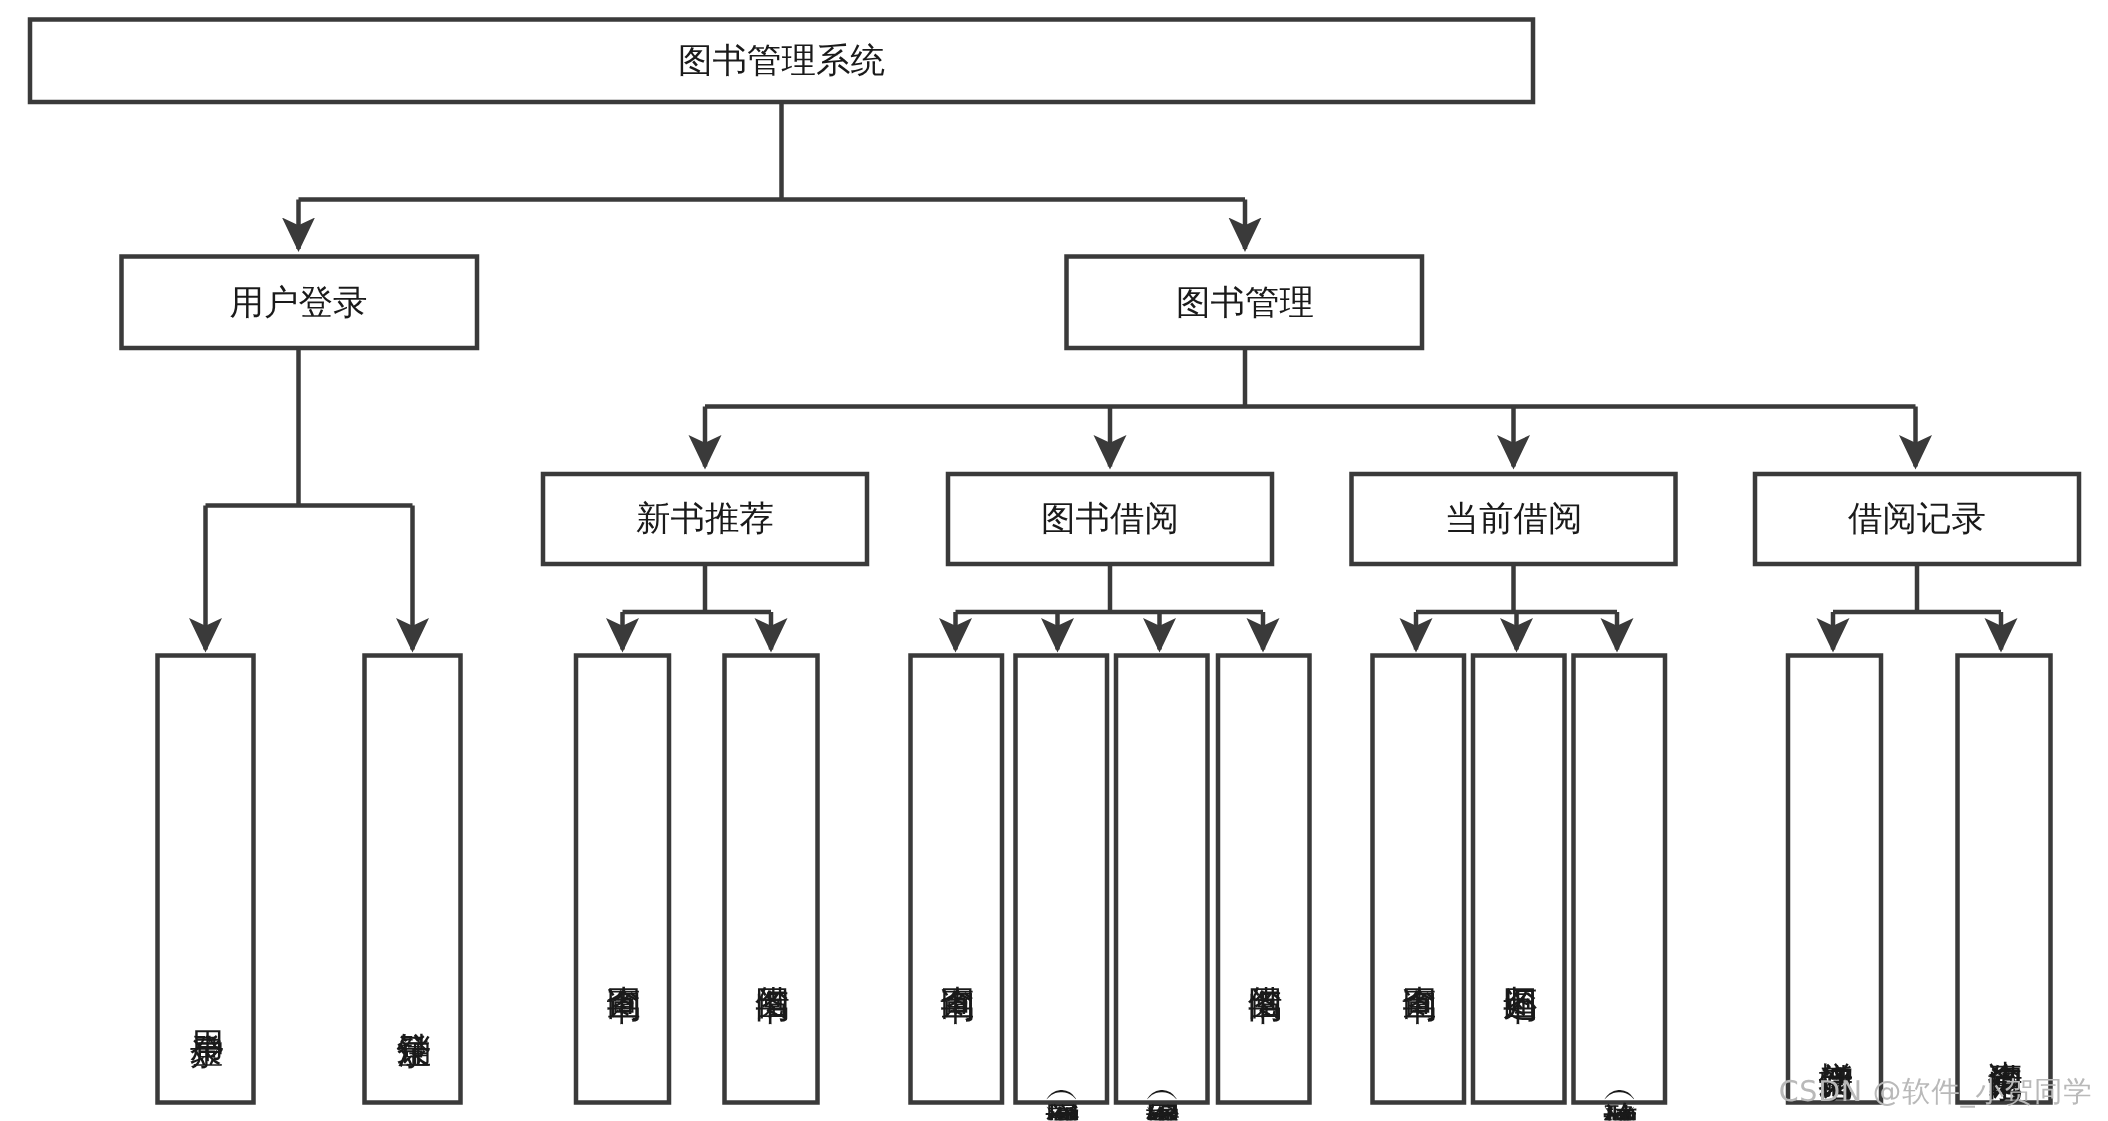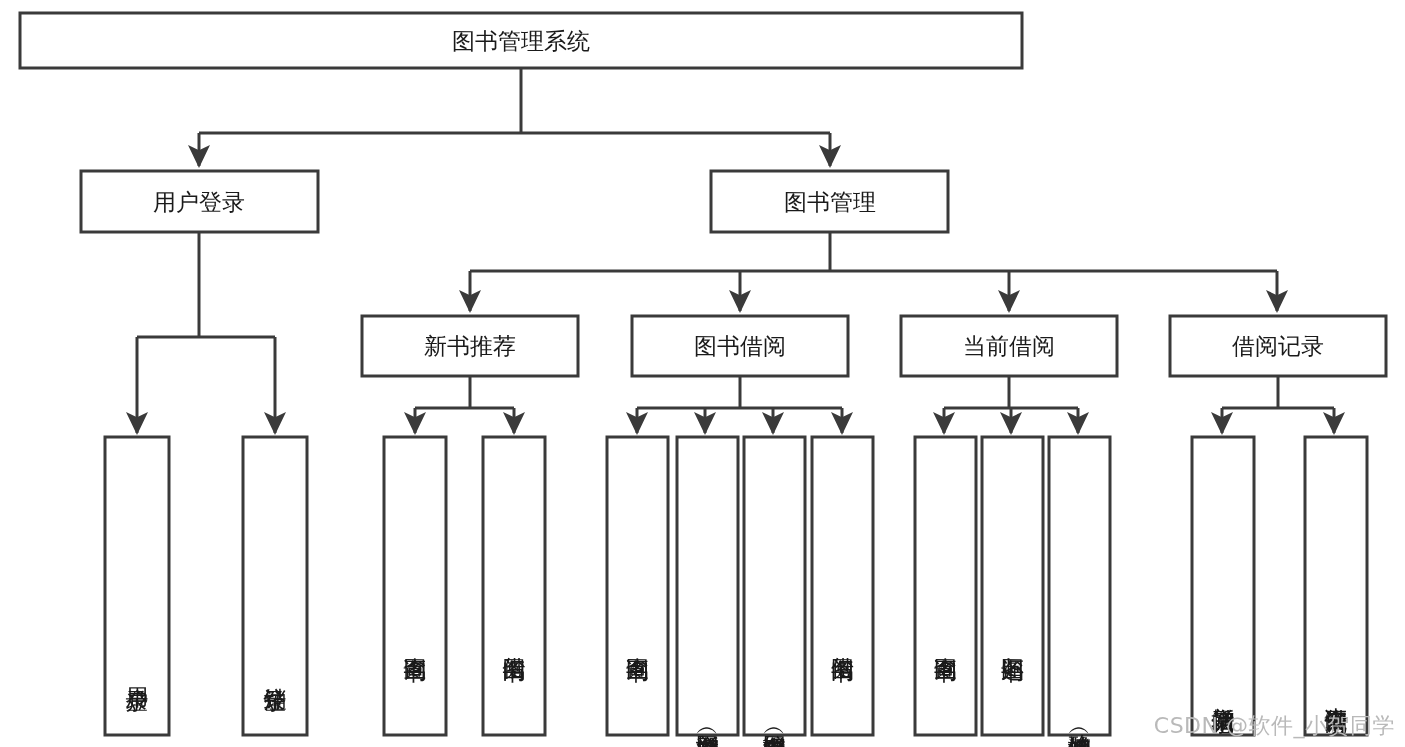--- a/index.html
+++ b/index.html
@@ -69,21 +69,21 @@
     writing-mode: vertical-rl;
     text-orientation: upright;
     letter-spacing: 1px;
     white-space: nowrap;
   }
   .watermark {
     position: absolute;
     right: 10px;
     bottom: 6px;
     font-family: "DejaVu Sans", "Liberation Sans", sans-serif;
-    font-size: 22px;
+    font-size: 19px;
     color: #b9b9b9;
     letter-spacing: 0.5px;
     white-space: nowrap;
   }
 </style>
 </head>
 <body>
 
 <div id="stage">
 

